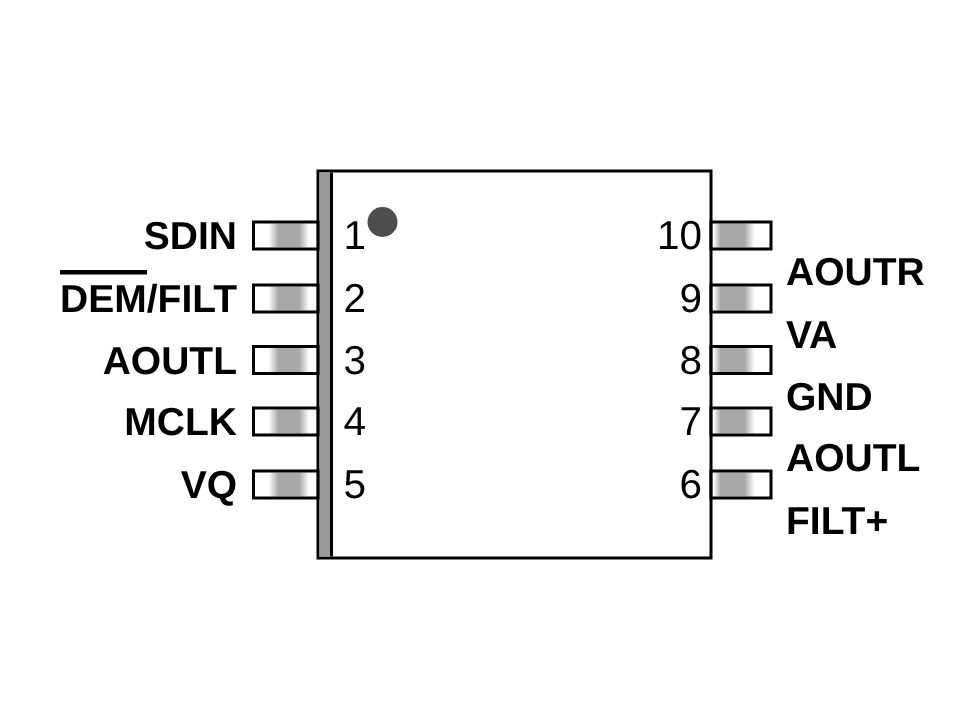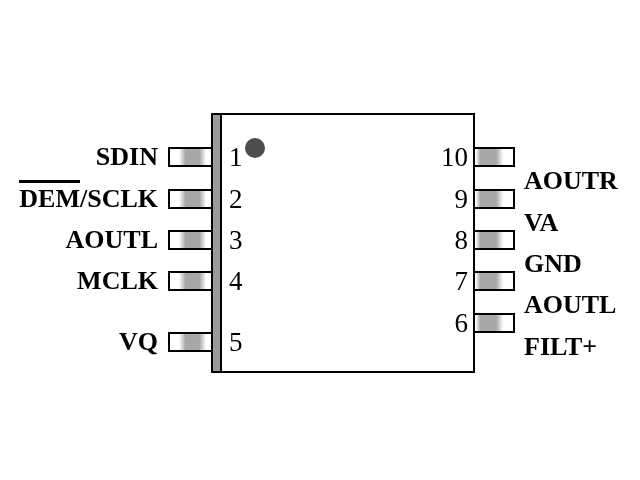--- a/index.html
+++ b/index.html
@@ -2,21 +2,21 @@
 <html><head>
 <meta charset="utf-8">
 <style>
   html, body { margin: 0; padding: 0; background: #ffffff; }
   .diagram {
     position: relative;
     width: 640px;
     height: 480px;
     background: #ffffff;
     overflow: hidden;
-    font-family: Liberation Serif, serif;
+    font-family: Liberation Sans, sans-serif;
     color: #000000;
   }
   .chip {
     position: absolute;
     left: 211px;
     top: 113px;
     width: 264px;
     height: 260px;
     box-sizing: border-box;
     border: 2px solid #000000;
@@ -108,38 +108,38 @@
   </div>
   <div class="dot"></div>
 
   <div class="row" style="top:147px">
     <div class="lbl lbl-l"><span class="ovl"></span><span>SDIN</span></div>
     <div class="lead lead-l"></div>
     <div class="num num-l">1</div>
   </div>
 
   <div class="row" style="top:189px">
-    <div class="lbl lbl-l"><span class="ovl">DEM</span><span>/SCLK</span></div>
+    <div class="lbl lbl-l"><span class="ovl">DEM</span><span>/FILT</span></div>
     <div class="lead lead-l"></div>
     <div class="num num-l">2</div>
   </div>
 
   <div class="row" style="top:230px">
     <div class="lbl lbl-l"><span class="ovl"></span><span>AOUTL</span></div>
     <div class="lead lead-l"></div>
     <div class="num num-l">3</div>
   </div>
 
   <div class="row" style="top:271px">
     <div class="lbl lbl-l"><span class="ovl"></span><span>MCLK</span></div>
     <div class="lead lead-l"></div>
     <div class="num num-l">4</div>
   </div>
 
-  <div class="row" style="top:332px">
+  <div class="row" style="top:313px">
     <div class="lbl lbl-l"><span class="ovl"></span><span>VQ</span></div>
     <div class="lead lead-l"></div>
     <div class="num num-l">5</div>
   </div>
 
   <div class="row" style="top:147px">
     <div class="num num-r">10</div>
     <div class="lead lead-r"></div>
     <div class="lbl lbl-r">AOUTR</div>
   </div>

